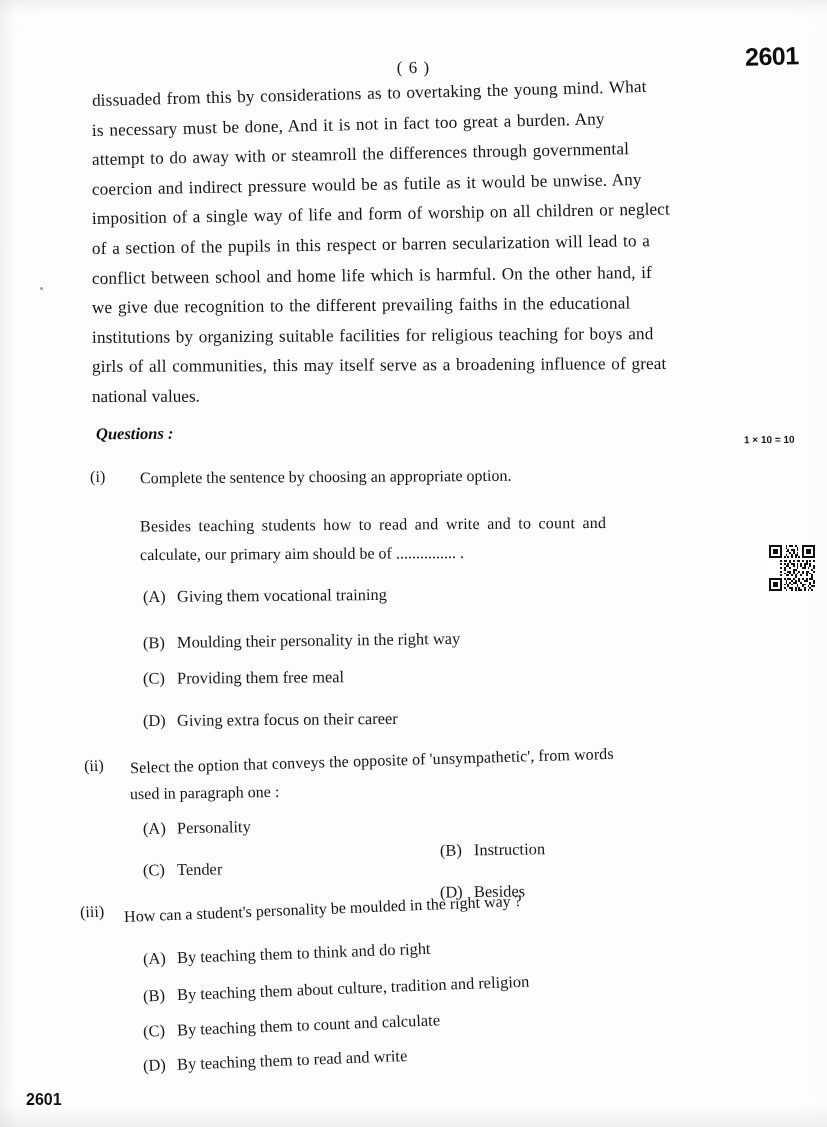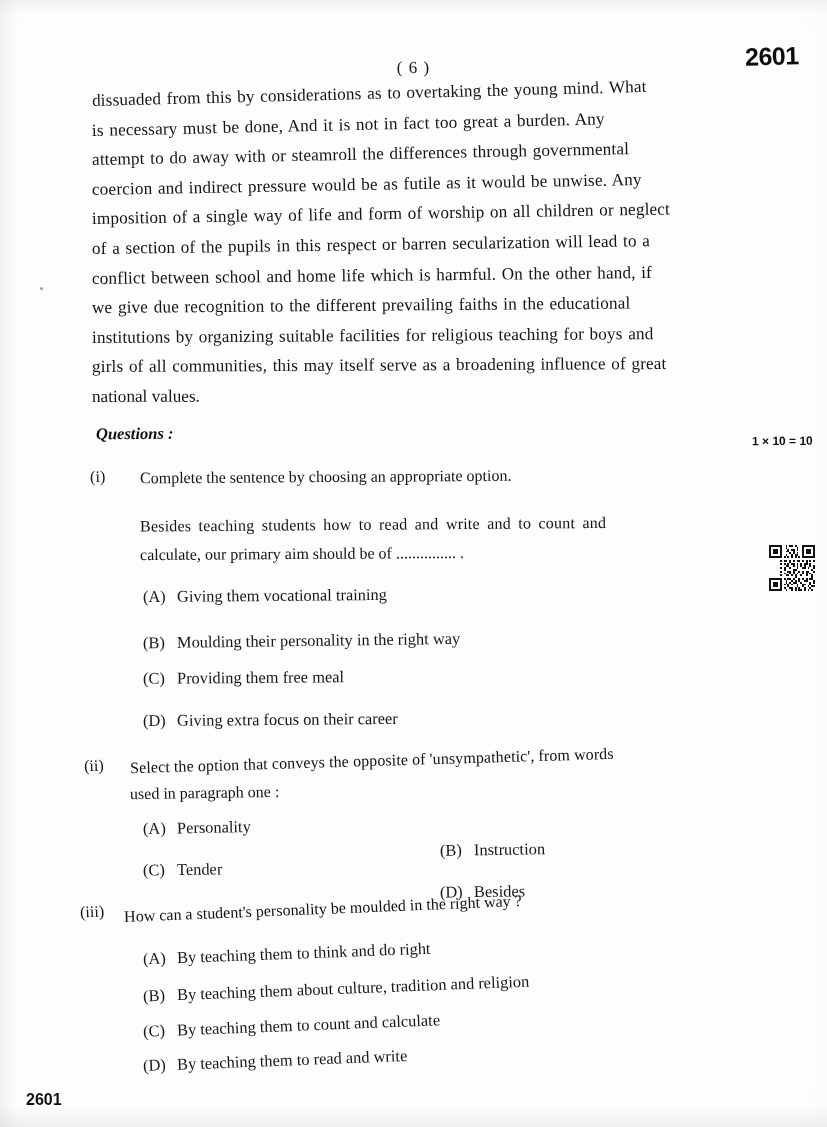--- a/index.html
+++ b/index.html
@@ -91,24 +91,24 @@
     font-style: italic;
     font-size: 16.5px;
     color: #0f0f0f;
     transform: rotate(-0.35deg);
     text-align: right;
   }
 
   .marks {
     position: absolute;
     top: 434px;
-    right: 14px;
+    right: 32px;
     font-family: "Liberation Sans", "DejaVu Sans", sans-serif;
     font-weight: bold;
-    font-size: 12px;
+    font-size: 10px;
     color: #121212;
     transform: rotate(-0.4deg);
   }
 
   .q-num {
     position: absolute;
     font-size: 16.2px;
     color: #161616;
   }
 

